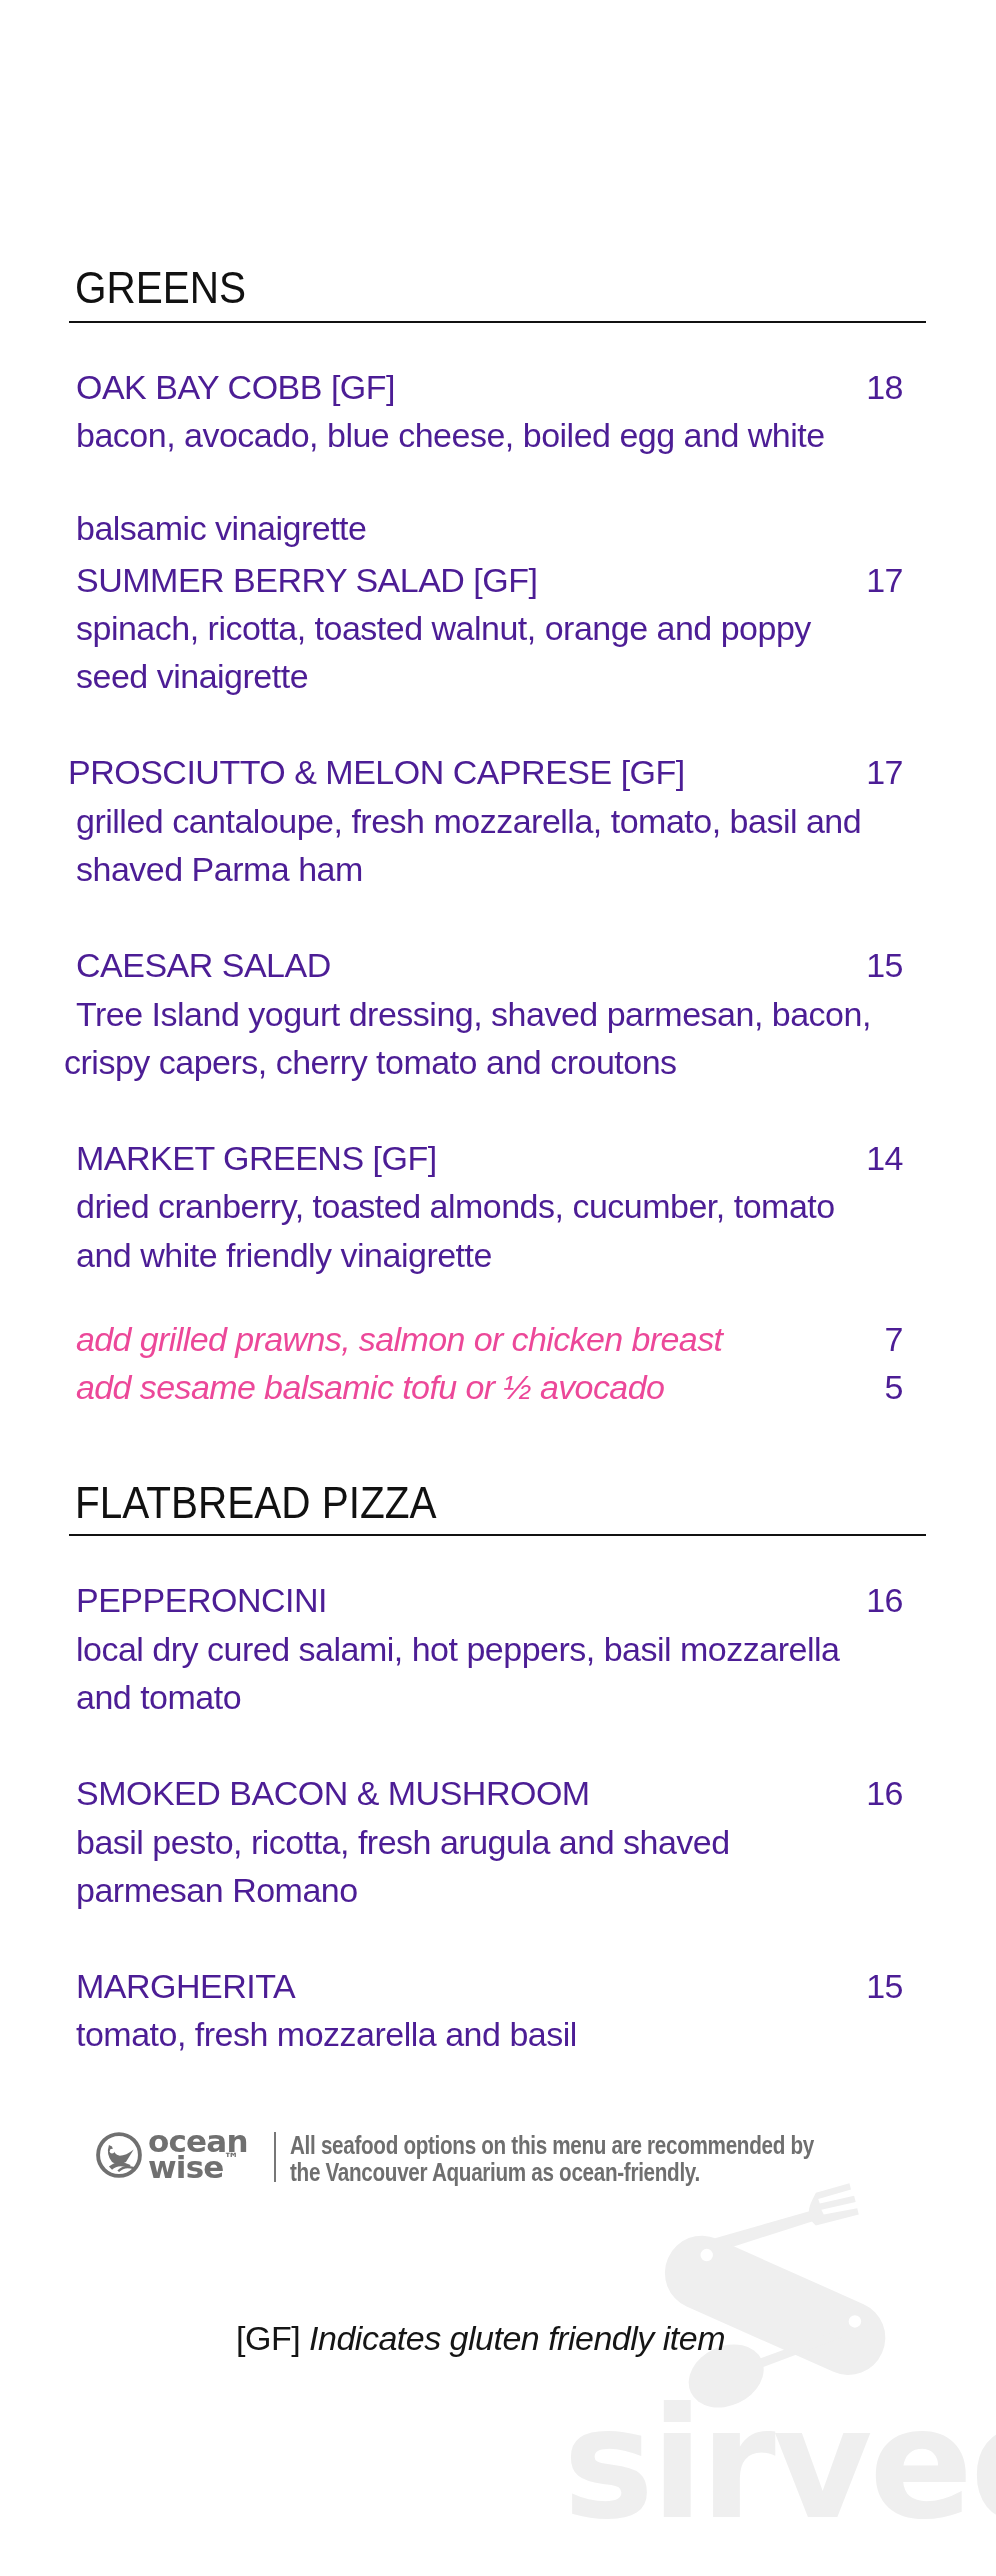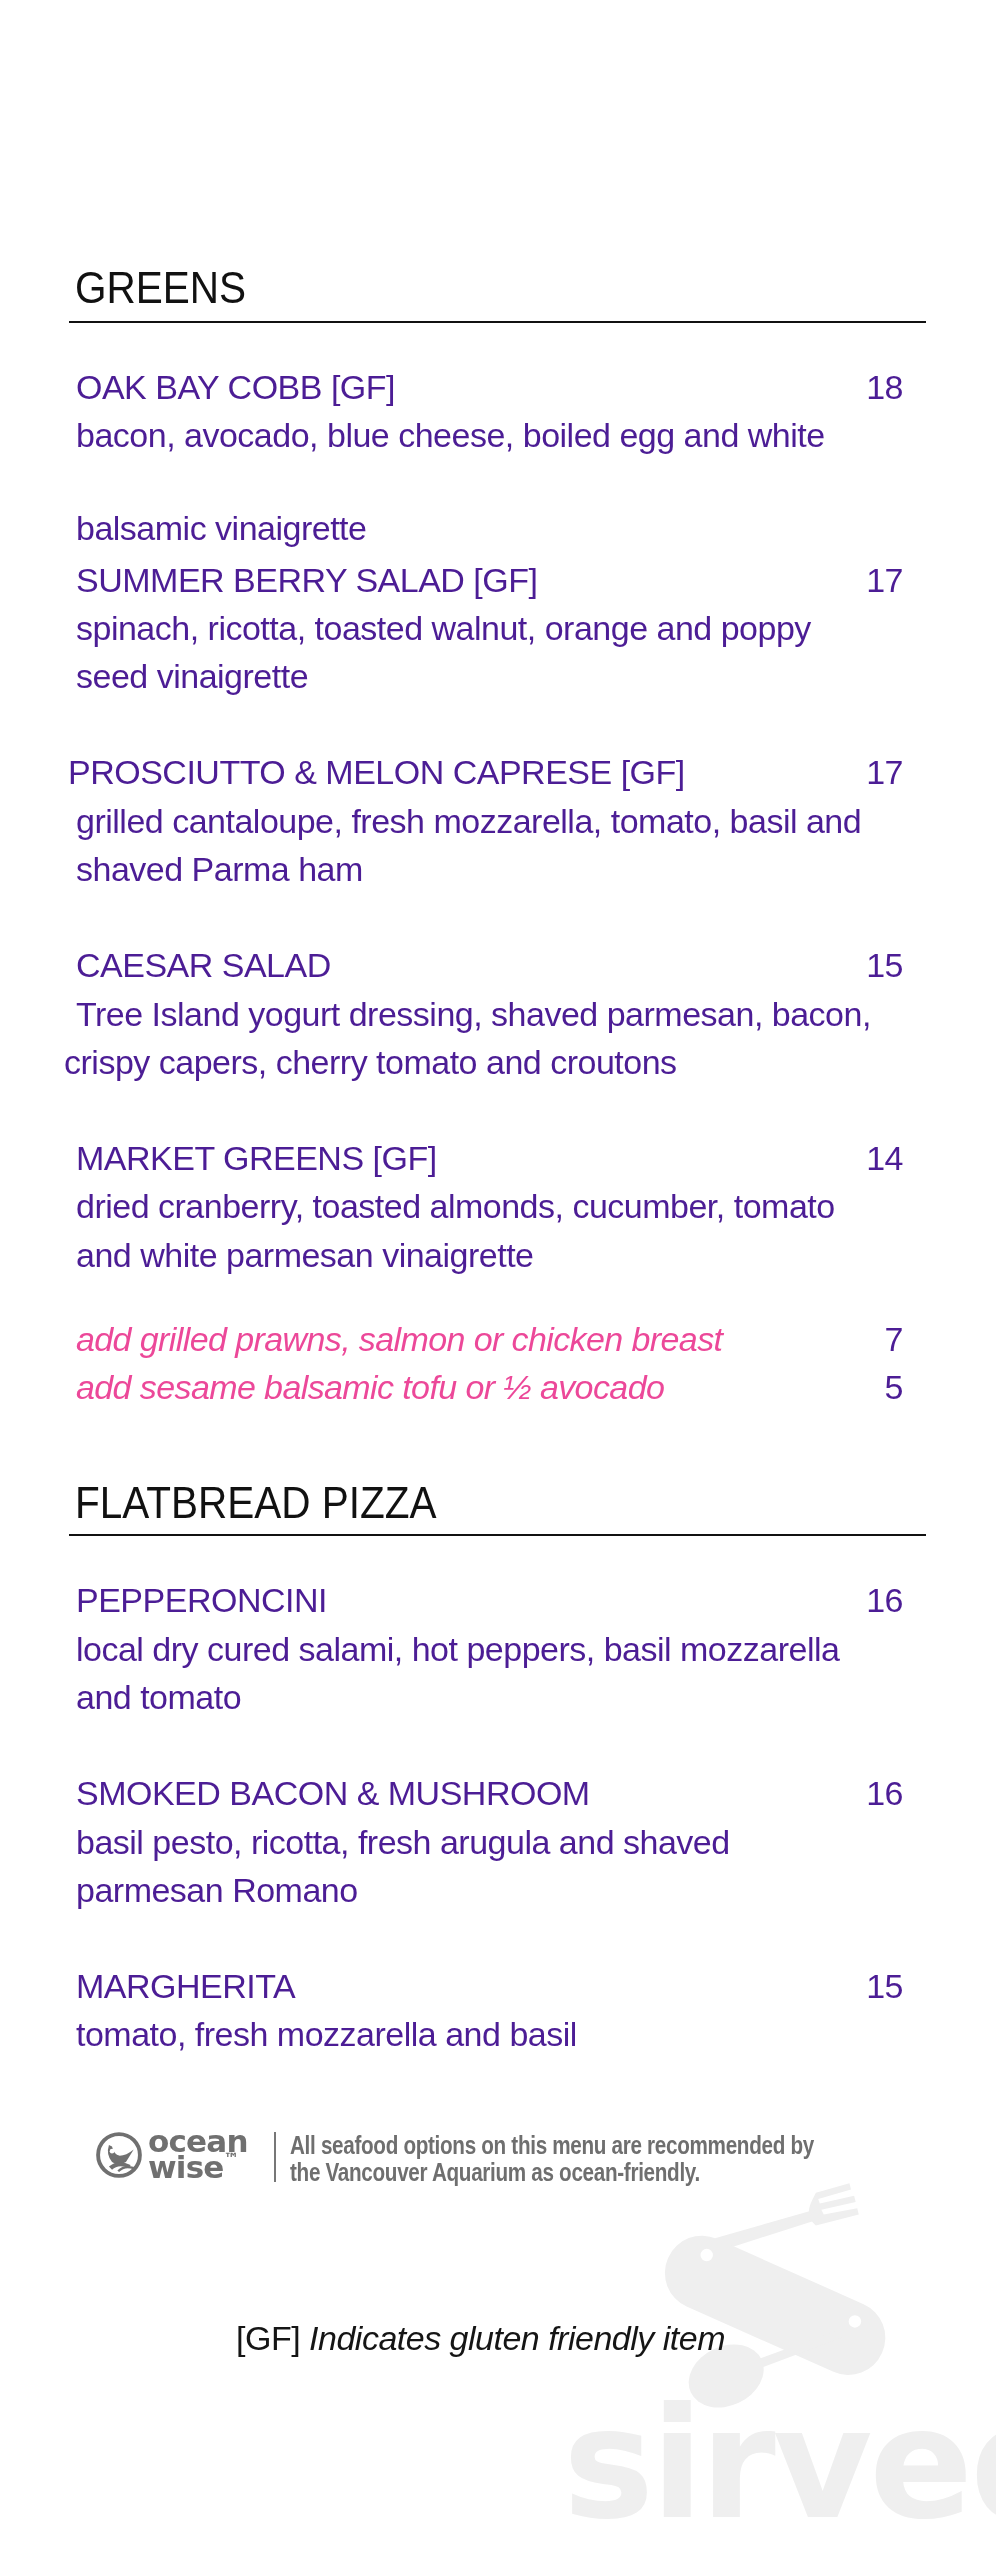--- a/index.html
+++ b/index.html
@@ -69,21 +69,21 @@
     <div class="abs item-name" style="left:76px; top:948px;">CAESAR SALAD</div>
     <div class="abs price" style="left:809px; top:948px;">15</div>
     <div class="abs item-desc" style="left:76px; top:997px;">Tree Island yogurt dressing, shaved parmesan, bacon,</div>
     <div class="abs item-desc" style="left:64px; top:1045px;">crispy capers, cherry tomato and croutons</div>
   </div>
 
   <div>
     <div class="abs item-name" style="left:76px; top:1141px;">MARKET GREENS [GF]</div>
     <div class="abs price" style="left:809px; top:1141px;">14</div>
     <div class="abs item-desc" style="left:76px; top:1189px;">dried cranberry, toasted almonds, cucumber, tomato</div>
-    <div class="abs item-desc" style="left:76px; top:1238px;">and white parmesan vinaigrette</div>
+    <div class="abs item-desc" style="left:76px; top:1238px;">and white friendly vinaigrette</div>
   </div>
 
   <div>
     <div class="abs addon" style="left:76px; top:1322px;">add grilled prawns, salmon or chicken breast</div>
     <div class="abs price" style="left:809px; top:1322px;">7</div>
   </div>
   <div>
     <div class="abs addon" style="left:76px; top:1370px;">add sesame balsamic tofu or ½ avocado</div>
     <div class="abs price" style="left:809px; top:1370px;">5</div>
   </div>

